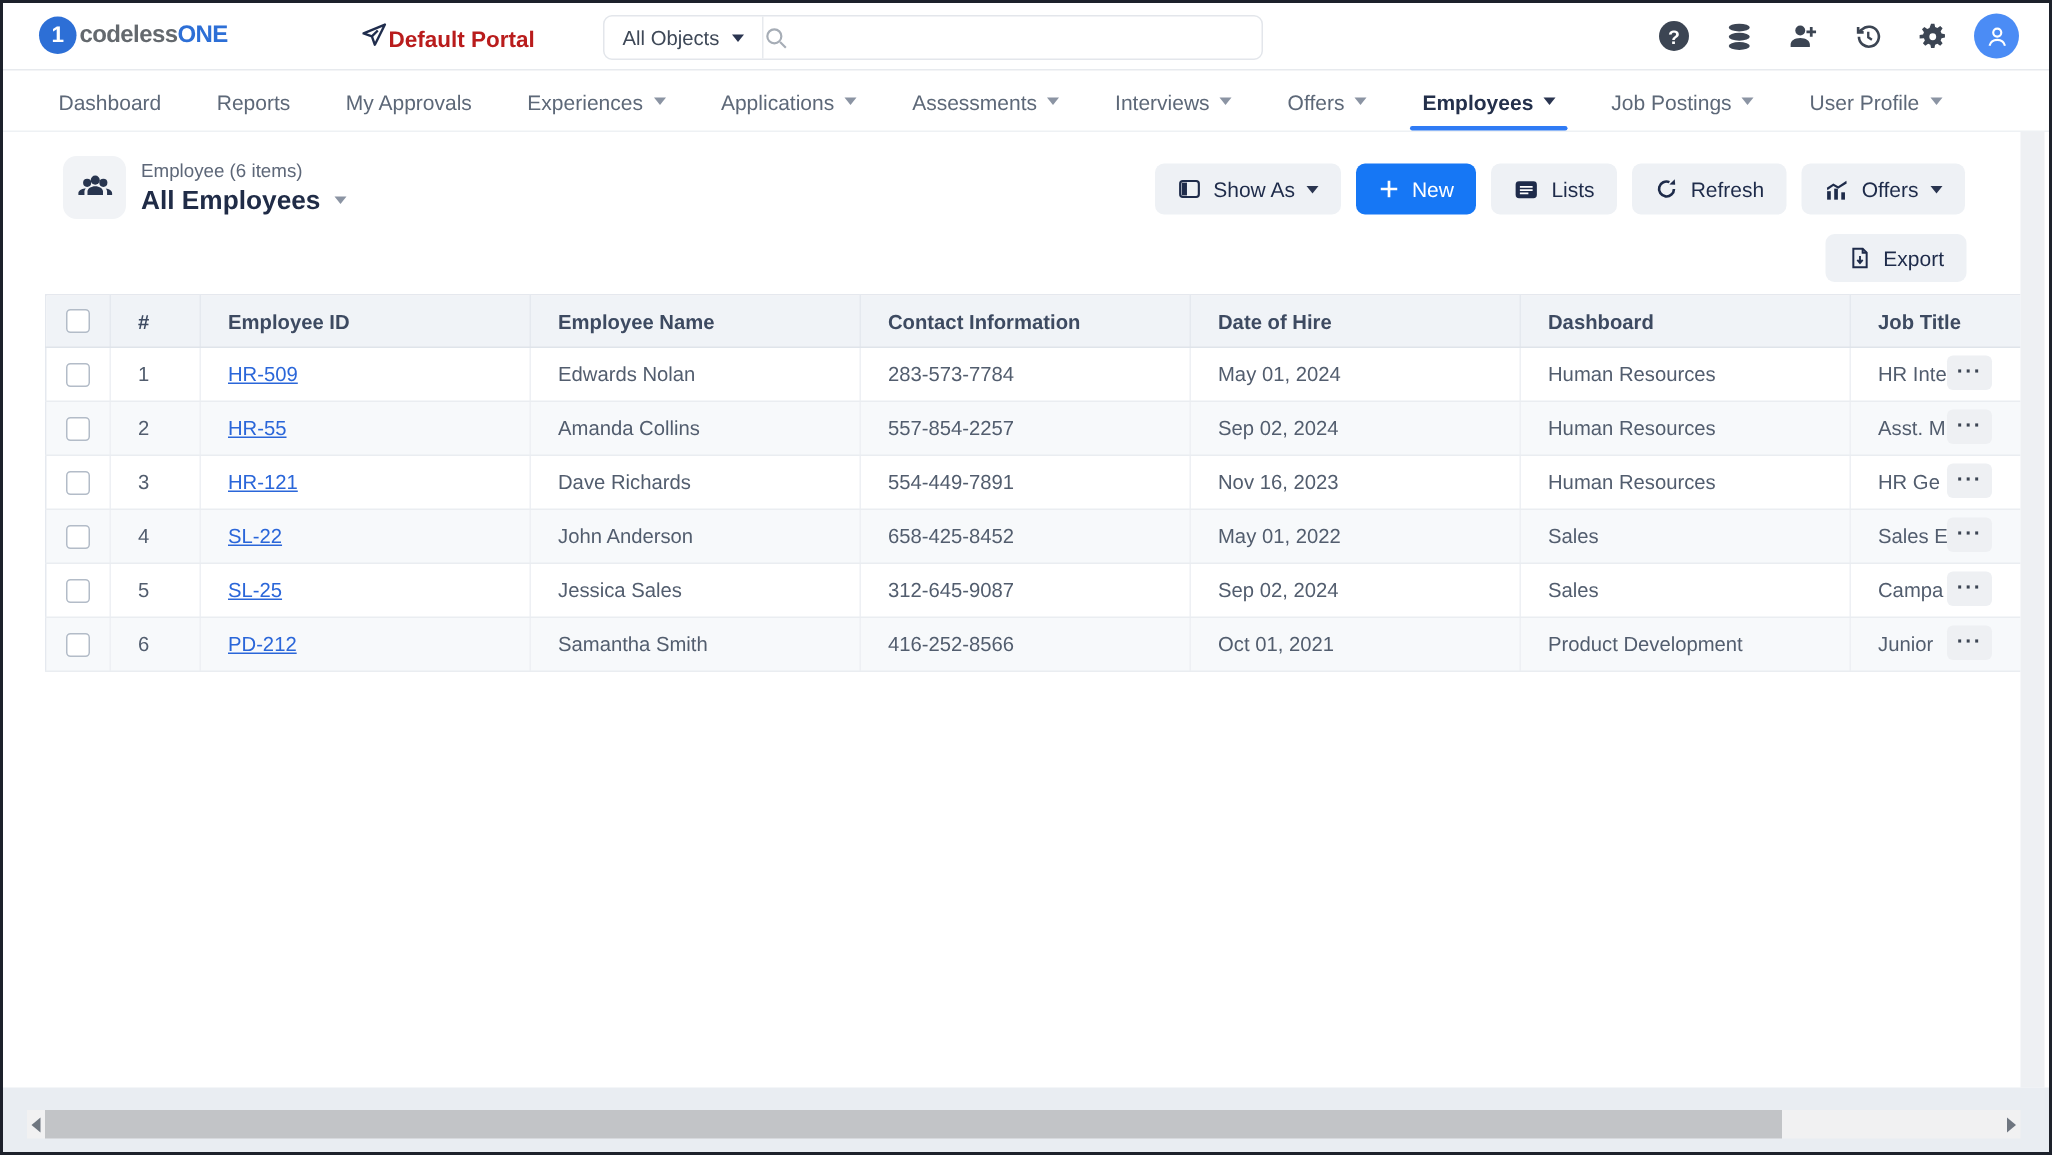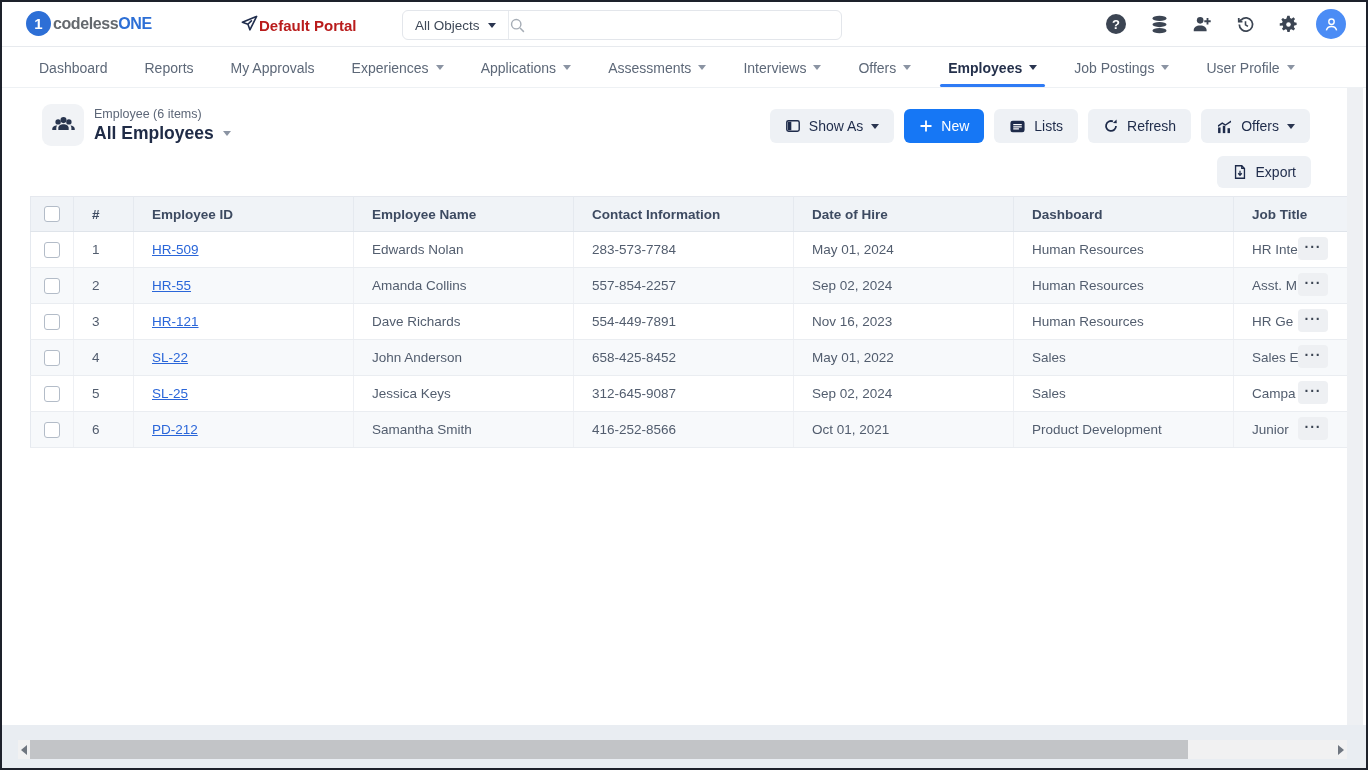--- a/index.html
+++ b/index.html
@@ -358,21 +358,21 @@
             <td>John Anderson</td>
             <td>658-425-8452</td>
             <td>May 01, 2022</td>
             <td>Sales</td>
             <td>Sales E</td>
           </tr>
           <tr>
             <td><span class="checkbox"></span></td>
             <td style="padding:0 18px;text-align:left">5</td>
             <td><a class="rec-link">SL-25</a></td>
-            <td>Jessica Keys</td>
+            <td>Jessica Sales</td>
             <td>312-645-9087</td>
             <td>Sep 02, 2024</td>
             <td>Sales</td>
             <td>Campa</td>
           </tr>
           <tr class="even">
             <td><span class="checkbox"></span></td>
             <td style="padding:0 18px;text-align:left">6</td>
             <td><a class="rec-link">PD-212</a></td>
             <td>Samantha Smith</td>

